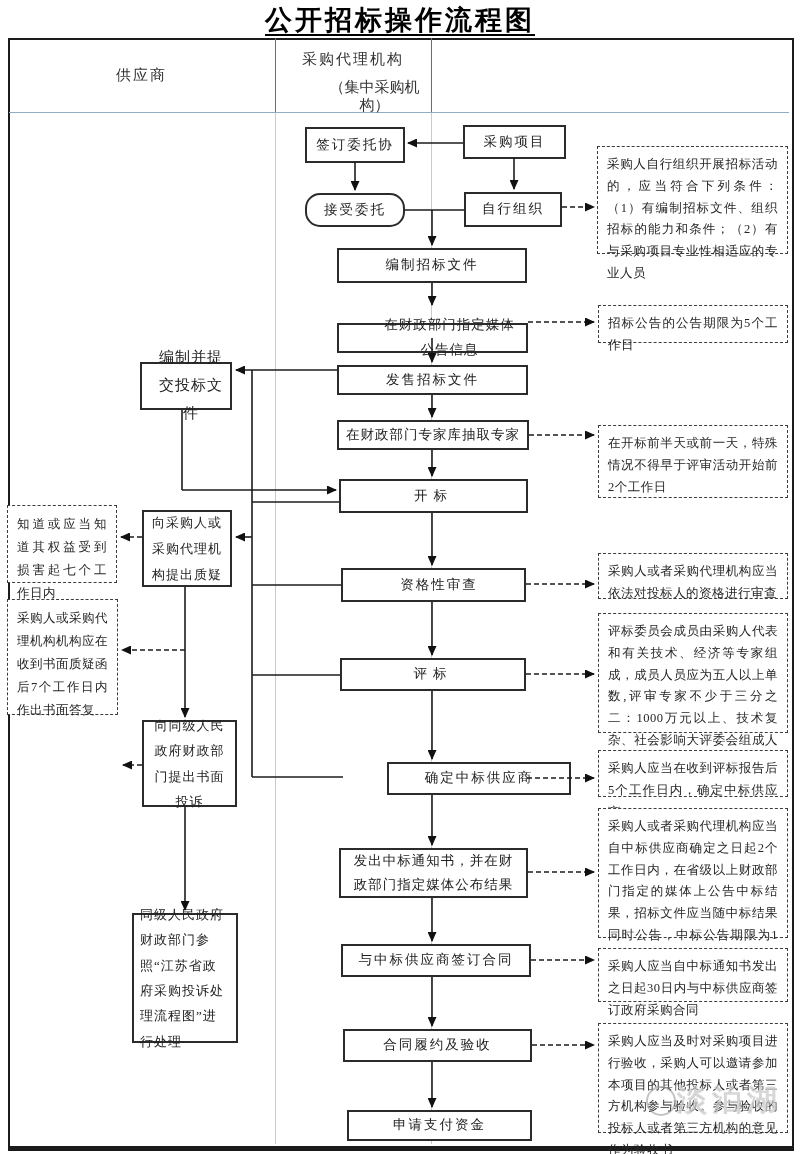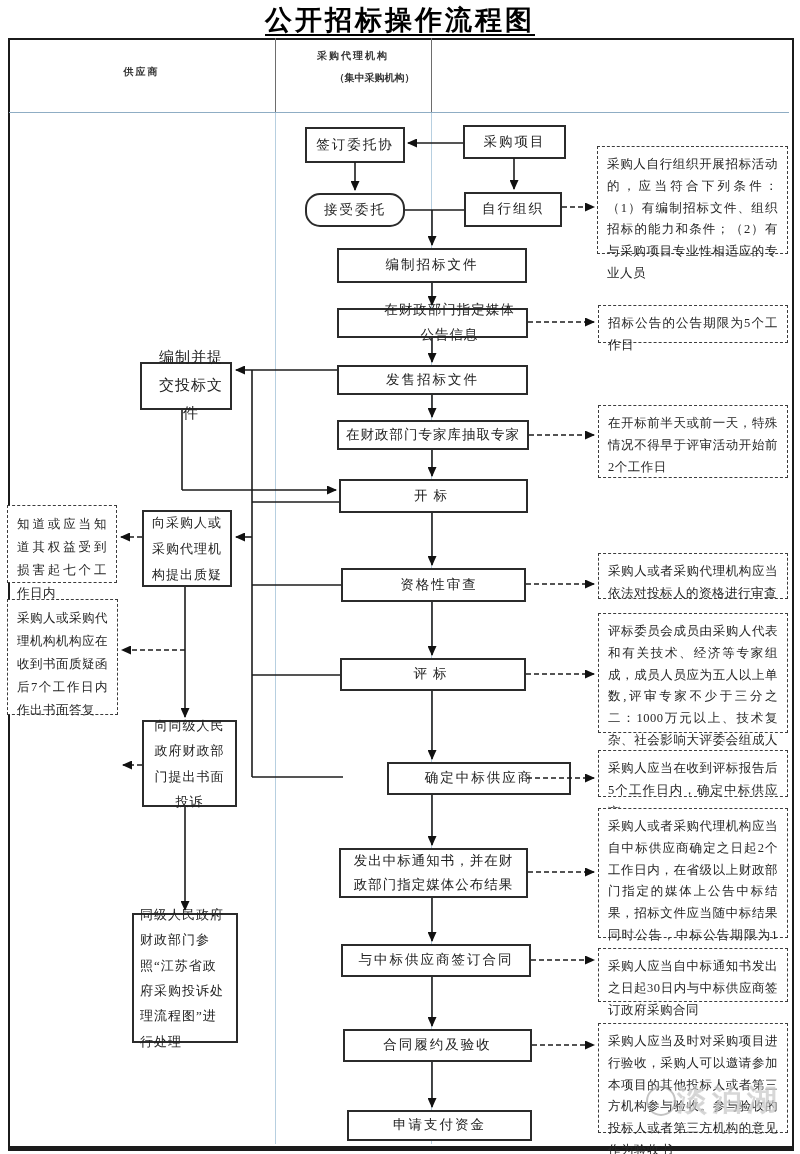--- a/index.html
+++ b/index.html
@@ -13,21 +13,21 @@
     text-decoration:underline;text-decoration-thickness:2px;text-underline-offset:5px;
   }
   .outer{
     position:absolute;left:8px;top:38px;width:782px;height:1106px;
     border:2px solid #1b1b1b;border-bottom-width:5px;z-index:1;
   }
   .vdiv{position:absolute;width:1px;background:#b7cfe0;z-index:0;}
   .vdiv.dark{background:#6d6d6d;z-index:1;}
   .hsep{position:absolute;left:9px;top:112px;width:780px;height:1px;background:#8fadc4;z-index:1;}
   .colhead{
-    position:absolute;z-index:2;text-align:center;font-size:10px;letter-spacing:2px;color:#333;line-height:1.2;font-weight:bold;
+    position:absolute;z-index:2;text-align:center;font-size:15px;letter-spacing:2px;color:#333;line-height:1.2;
   }
   .colhead .sub{display:block;margin-top:10px;letter-spacing:0;padding-left:43px;}
   .node{
     position:absolute;background:#fff;border:2px solid #2b2b2b;z-index:2;
     display:flex;align-items:center;justify-content:center;text-align:center;
     font-size:13.5px;letter-spacing:2px;color:#222;line-height:1.85;box-sizing:border-box;
     padding:2px 6px;
   }
   .note{
     position:absolute;background:#fff;border:1px dashed #3c3c3c;z-index:2;
@@ -67,21 +67,21 @@
   <div class="colhead" style="left:275px;top:50px;width:156px;">
     <span>采购代理机构</span>
     <span class="sub">（集中采购机构）</span>
   </div>
 
   <div class="node" style="left:305px;top:127px;width:100px;height:36px;">签订委托协</div>
   <div class="node" style="left:463px;top:125px;width:103px;height:34px;">采购项目</div>
   <div class="node" style="left:305px;top:193px;width:100px;height:34px;border-radius:15px;">接受委托</div>
   <div class="node" style="left:464px;top:192px;width:98px;height:35px;">自行组织</div>
   <div class="node" style="left:337px;top:248px;width:190px;height:35px;">编制招标文件</div>
-  <div class="node" style="left:337px;top:308px;width:191px;height:30px;letter-spacing:1px;padding-left:40px;">在财政部门指定媒体公告信息</div>
+  <div class="node" style="left:337px;top:323px;width:191px;height:30px;letter-spacing:1px;padding-left:40px;">在财政部门指定媒体公告信息</div>
   <div class="node" style="left:337px;top:365px;width:191px;height:30px;">发售招标文件</div>
   <div class="node" style="left:337px;top:420px;width:192px;height:30px;letter-spacing:1px;">在财政部门专家库抽取专家</div>
   <div class="node" style="left:339px;top:479px;width:189px;height:34px;letter-spacing:6px;">开标</div>
   <div class="node" style="left:341px;top:568px;width:185px;height:34px;padding-left:17px;">资格性审查</div>
   <div class="node" style="left:340px;top:658px;width:186px;height:33px;letter-spacing:6px;">评标</div>
   <div class="node" style="left:343px;top:762px;width:184px;height:33px;margin-left:44px;">确定中标供应商</div>
   <div class="node" style="left:339px;top:848px;width:189px;height:50px;letter-spacing:1px;line-height:1.75;">发出中标通知书，并在财政部门指定媒体公布结果</div>
   <div class="node" style="left:341px;top:944px;width:190px;height:33px;">与中标供应商签订合同</div>
   <div class="node" style="left:343px;top:1029px;width:189px;height:33px;">合同履约及验收</div>
   <div class="node" style="left:347px;top:1110px;width:185px;height:31px;">申请支付资金</div>
@@ -89,21 +89,21 @@
   <div class="node" style="left:140px;top:362px;width:92px;height:48px;font-size:15px;letter-spacing:1px;padding-left:16px;">编制并提交投标文件</div>
   <div class="node" style="left:142px;top:510px;width:90px;height:77px;font-size:13px;letter-spacing:1px;line-height:2;">向采购人或采购代理机构提出质疑</div>
   <div class="node" style="left:142px;top:720px;width:95px;height:87px;font-size:13px;letter-spacing:1px;line-height:1.95;">向同级人民政府财政部门提出书面投诉</div>
   <div class="node" style="left:132px;top:913px;width:106px;height:130px;font-size:13px;letter-spacing:1px;line-height:1.95;text-align:left;">同级人民政府财政部门参照“江苏省政府采购投诉处理流程图”进行处理</div>
 
   <div class="note tall" style="left:7px;top:505px;width:110px;height:78px;">知道或应当知道其权益受到损害起七个工作日内</div>
   <div class="note tall" style="left:7px;top:599px;width:111px;height:116px;">采购人或采购代理机构机构应在收到书面质疑函后7个工作日内作出书面答复</div>
 
   <div class="note" style="left:597px;top:146px;width:191px;height:108px;">采购人自行组织开展招标活动的，应当符合下列条件：（1）有编制招标文件、组织招标的能力和条件；（2）有与采购项目专业性相适应的专业人员</div>
   <div class="note" style="left:598px;top:305px;width:190px;height:38px;">招标公告的公告期限为5个工作日</div>
-  <div class="note" style="left:598px;top:405px;width:190px;height:73px;font-family:Liberation Serif, serif;">在开标前半天或前一天，特殊情况不得早于评审活动开始前2个工作日</div>
+  <div class="note" style="left:598px;top:425px;width:190px;height:73px;font-family:Liberation Serif, serif;">在开标前半天或前一天，特殊情况不得早于评审活动开始前2个工作日</div>
   <div class="note" style="left:598px;top:553px;width:190px;height:46px;">采购人或者采购代理机构应当依法对投标人的资格进行审查</div>
   <div class="note" style="left:598px;top:613px;width:190px;height:120px;">评标委员会成员由采购人代表和有关技术、经济等专家组成，成员人员应为五人以上单数,评审专家不少于三分之二：1000万元以上、技术复杂、社会影响大评委会组成人数应为7人以上单数</div>
   <div class="note" style="left:598px;top:750px;width:190px;height:47px;">采购人应当在收到评标报告后5个工作日内，确定中标供应商</div>
   <div class="note" style="left:598px;top:808px;width:190px;height:130px;">采购人或者采购代理机构应当自中标供应商确定之日起2个工作日内，在省级以上财政部门指定的媒体上公告中标结果，招标文件应当随中标结果同时公告，中标公告期限为1个工作日</div>
   <div class="note" style="left:598px;top:948px;width:190px;height:54px;">采购人应当自中标通知书发出之日起30日内与中标供应商签订政府采购合同</div>
   <div class="note" style="left:598px;top:1023px;width:190px;height:110px;">采购人应当及时对采购项目进行验收，采购人可以邀请参加本项目的其他投标人或者第三方机构参与验收。参与验收的投标人或者第三方机构的意见作为验收书</div>
 
   <svg class="wires" width="800" height="1154" viewBox="0 0 800 1154">
     <defs>
       <marker id="ah" markerUnits="userSpaceOnUse" markerWidth="11" markerHeight="9" refX="9" refY="4.5" orient="auto">

